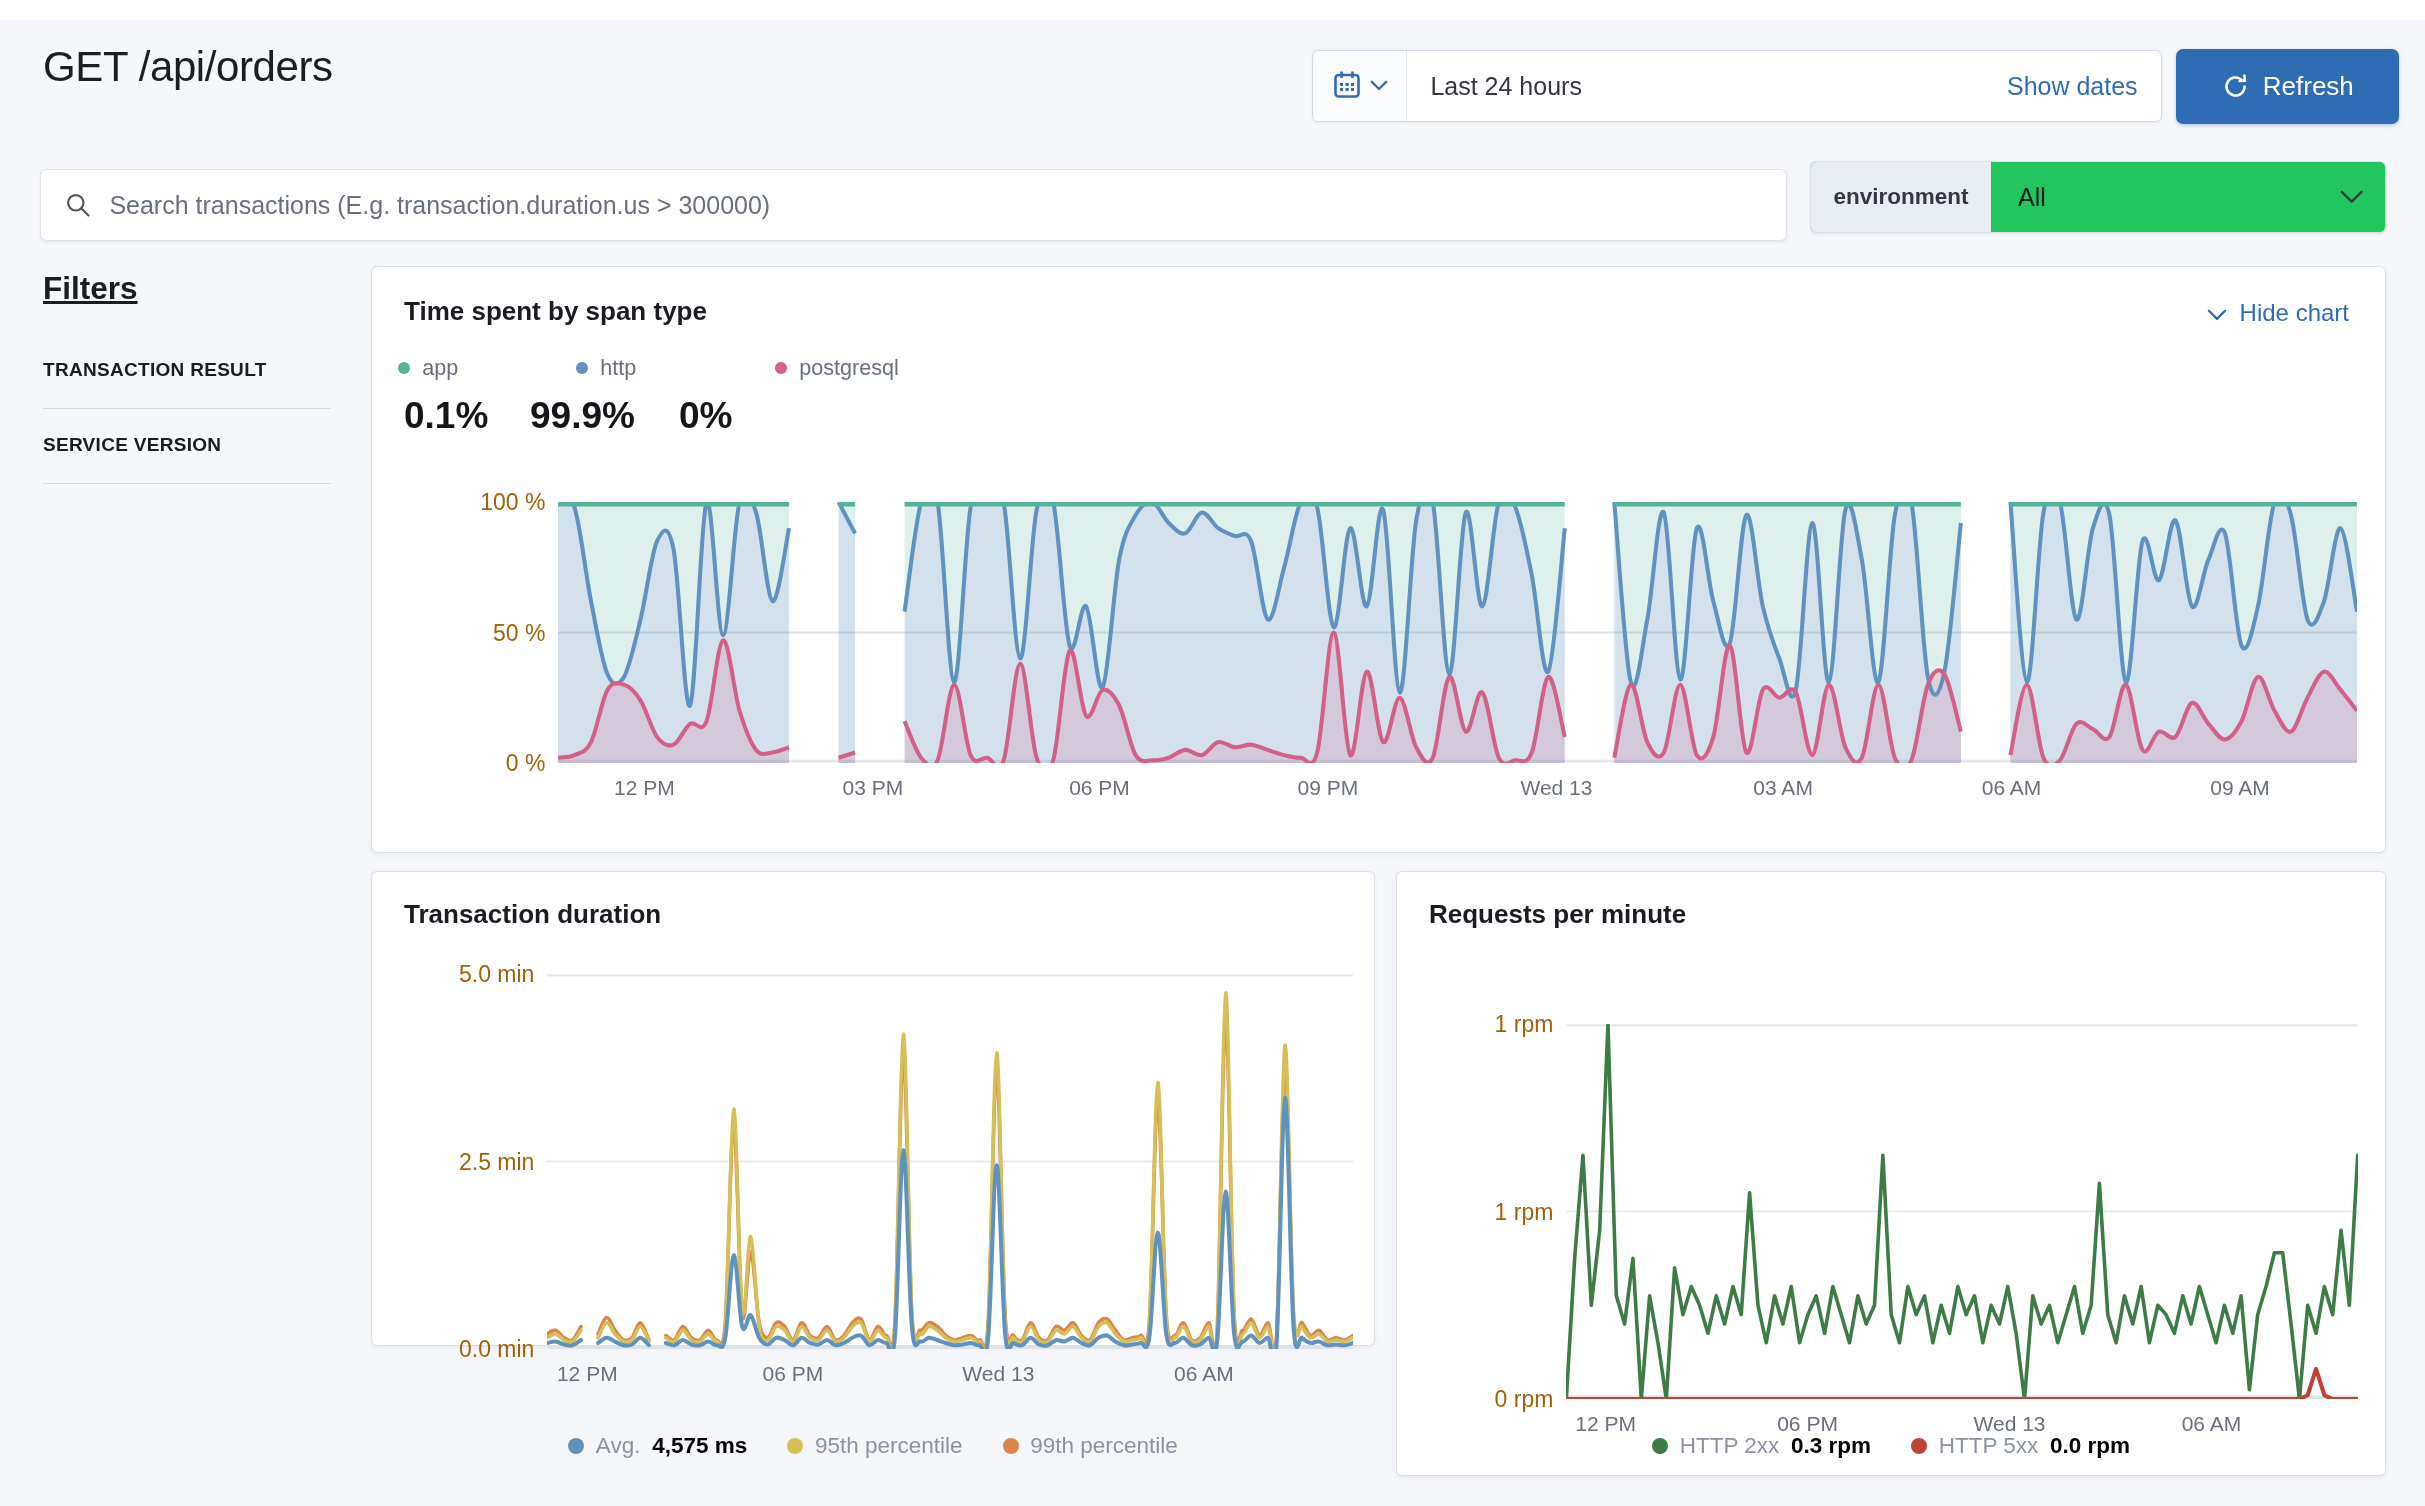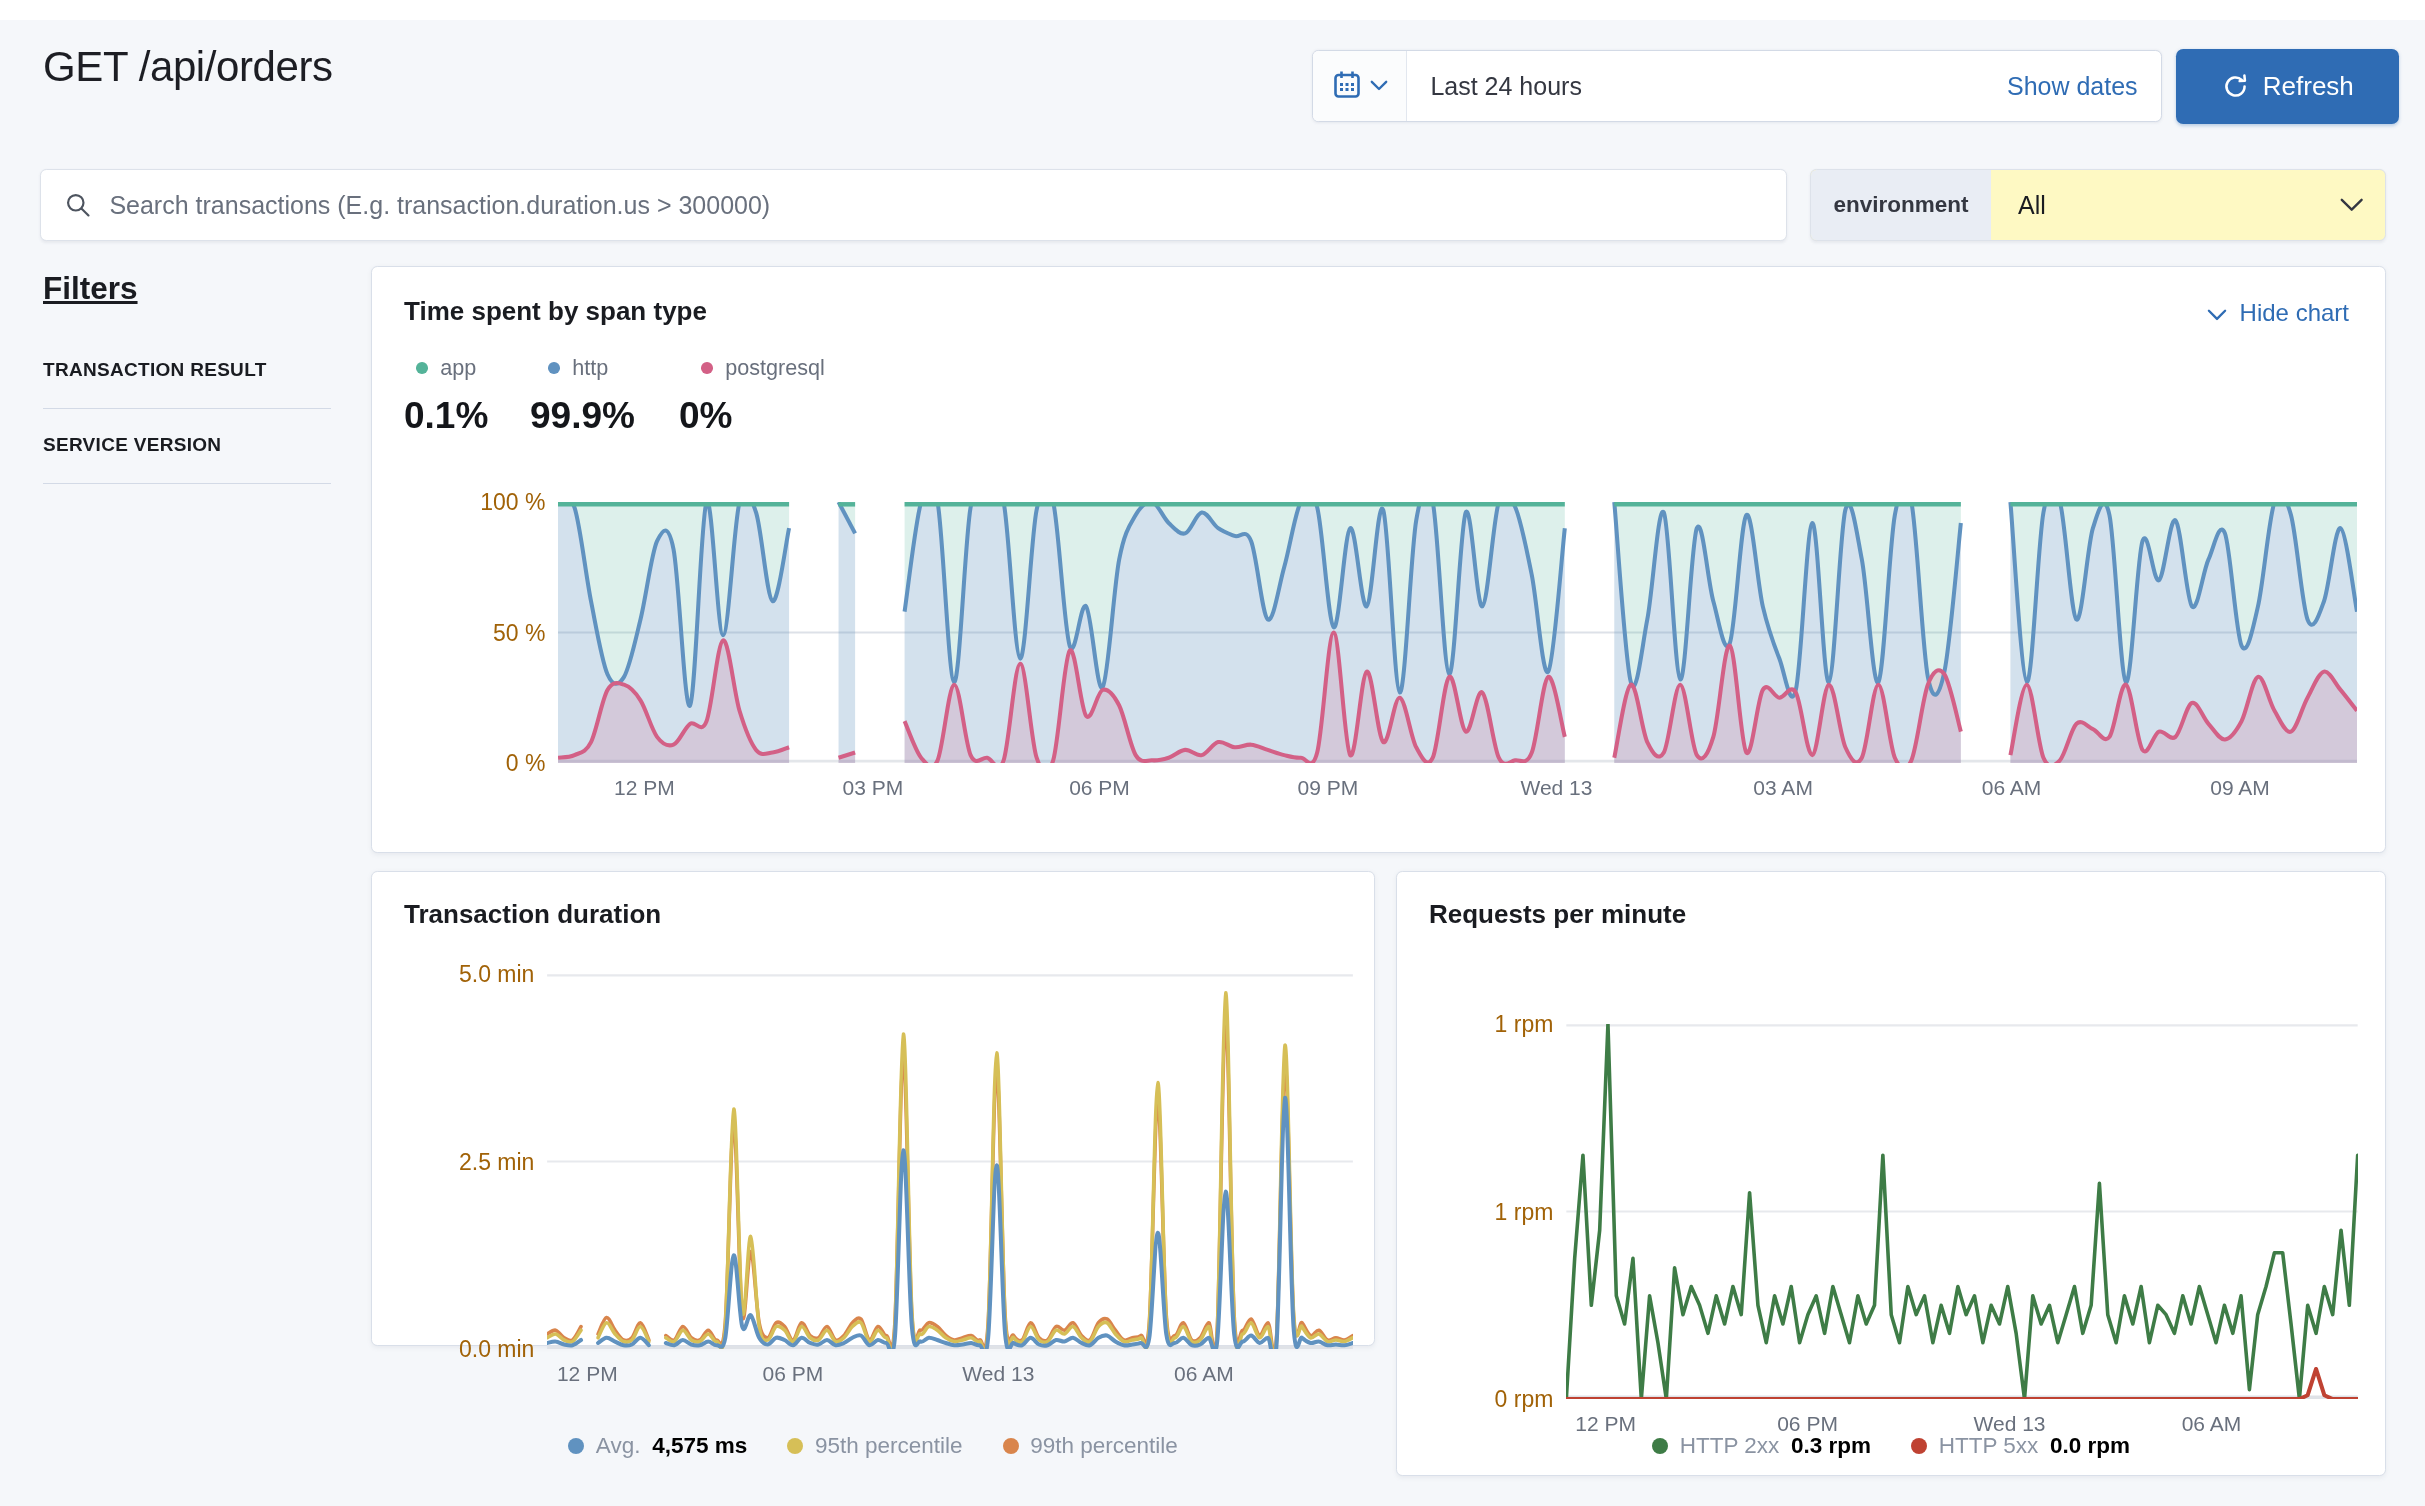--- a/index.html
+++ b/index.html
@@ -14,21 +14,21 @@
   .dp-cal { width:94px; display:flex; align-items:center; justify-content:center; gap:7.2px; border-right:1.8px solid #e2e7ef; cursor:pointer; background:#fbfcfd; border-radius:5.4px 0 0 5.4px; }
   .dp-range { flex:1; display:flex; align-items:center; padding-left:23.4px; font-size:25px; color:#343741; cursor:pointer; }
   .dp-showdates { display:flex; align-items:center; padding-right:23.4px; font-size:25px; font-weight:500; color:#2f6cb4; cursor:pointer; }
   .refresh-btn { position:absolute; left:2176px; top:49px; width:223px; height:75px; background:#2f6cb4; border:none; border-radius:7.2px; color:#fff; font-size:26px; font-weight:500; font-family:inherit; display:flex; align-items:center; justify-content:center; gap:12.6px; cursor:pointer; box-shadow:0 1.8px 3.6px rgba(47,108,180,0.3); }
 
   
   .search-box { position:absolute; left:40px; top:169px; width:1747px; height:72px; background:#fff; border:1.8px solid #dde2ea; border-radius:6.3px; display:flex; align-items:center; box-shadow:0 1.8px 2.7px rgba(130,140,160,0.12); }
   .search-box .sicon { margin:0 16px 0 23.4px; display:flex; }
   .search-box input { flex:1; height:100%; border:none; outline:none; background:transparent; font-family:inherit; font-size:25px; color:#343741; }
   .search-box input::placeholder { color:#69707d; opacity:1; }
-  .env-select { position:absolute; left:1810px; top:169px; width:576px; height:72px; background:#fef9c3; border:1.8px solid #dde2ea; border-radius:6.3px; display:flex; align-items:stretch; overflow:hidden; cursor:pointer; box-shadow:0 1.8px 2.7px rgba(130,140,160,0.12); }
+  .env-select { position:absolute; left:1810px; top:161px; width:576px; height:72px; background:#22c55e; border:1.8px solid #dde2ea; border-radius:6.3px; display:flex; align-items:stretch; overflow:hidden; cursor:pointer; box-shadow:0 1.8px 2.7px rgba(130,140,160,0.12); }
   .env-label { width:180px; background:#e9edf4; display:flex; align-items:center; justify-content:center; font-size:22.5px; font-weight:600; color:#343741; }
   .env-value { flex:1; display:flex; align-items:center; padding-left:27px; font-size:25px; color:#1a1c21; }
   .env-chevron { display:flex; align-items:center; padding-right:21.6px; }
 
   
   .filters { position:absolute; left:43px; top:270px; width:288px; }
   .filters h2 { font-size:31.5px; font-weight:600; color:#1a1c21;text-decoration:underline; }
   .filter-section { margin-top:52px; font-size:19px; font-weight:700; letter-spacing:0.3px; color:#1a1c21; }
   .filters hr { border:none; border-top:1.8px solid #d3dae6; margin-top:27px; }
 
@@ -36,21 +36,21 @@
   .card { position:absolute; background:#fff; border:1.8px solid #d9dfe9; border-radius:6.3px; box-shadow:0 1.8px 4.5px rgba(120,130,150,0.10); }
   #span-card { left:371px; top:266px; width:2015px; height:587px; }
   #dur-card  { left:371px; top:871px; width:1004px; height:475px; }
   #rpm-card  { left:1396px; top:871px; width:990px; height:605px; }
   .card-title { position:absolute; font-size:26px; font-weight:700; color:#1a1c21; }
   #span-card .card-title { left:32px; top:29px; }
   #dur-card .card-title, #rpm-card .card-title { left:32px; top:27px; }
 
   .hide-chart { position:absolute; right:36px; top:32px; display:flex; align-items:center; gap:12.6px; font-size:24px; color:#2f6cb4; cursor:pointer; }
 
-  .span-legend { position:absolute; left:44px; top:88px; display:flex; }
+  .span-legend { position:absolute; left:26px; top:88px; display:flex;gap:46px; }
   .sl-item { display:flex; align-items:center; gap:12.6px; font-size:21.6px; color:#69707d; cursor:pointer; }
   .sl-item:nth-child(1){ width:132px; } .sl-item:nth-child(2){ width:153px; }
   .sl-dot { width:11.7px; height:11.7px; border-radius:50%; flex:0 0 auto; }
   .pct-row { position:absolute; left:32px; top:128px; display:flex; }
   .pct-row span { font-size:37px; font-weight:600; color:#14161a; }
   .pct-row span:nth-child(1){ width:126px; } .pct-row span:nth-child(2){ width:149px; }
 
   
   .chart { position:absolute; }
   #span-chart { left:403px; top:502px; width:1954px; height:310px; }

